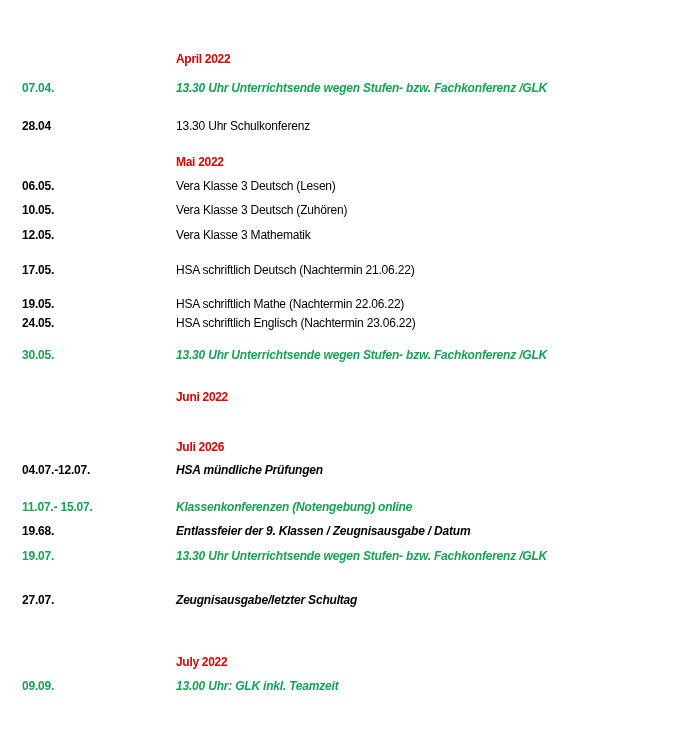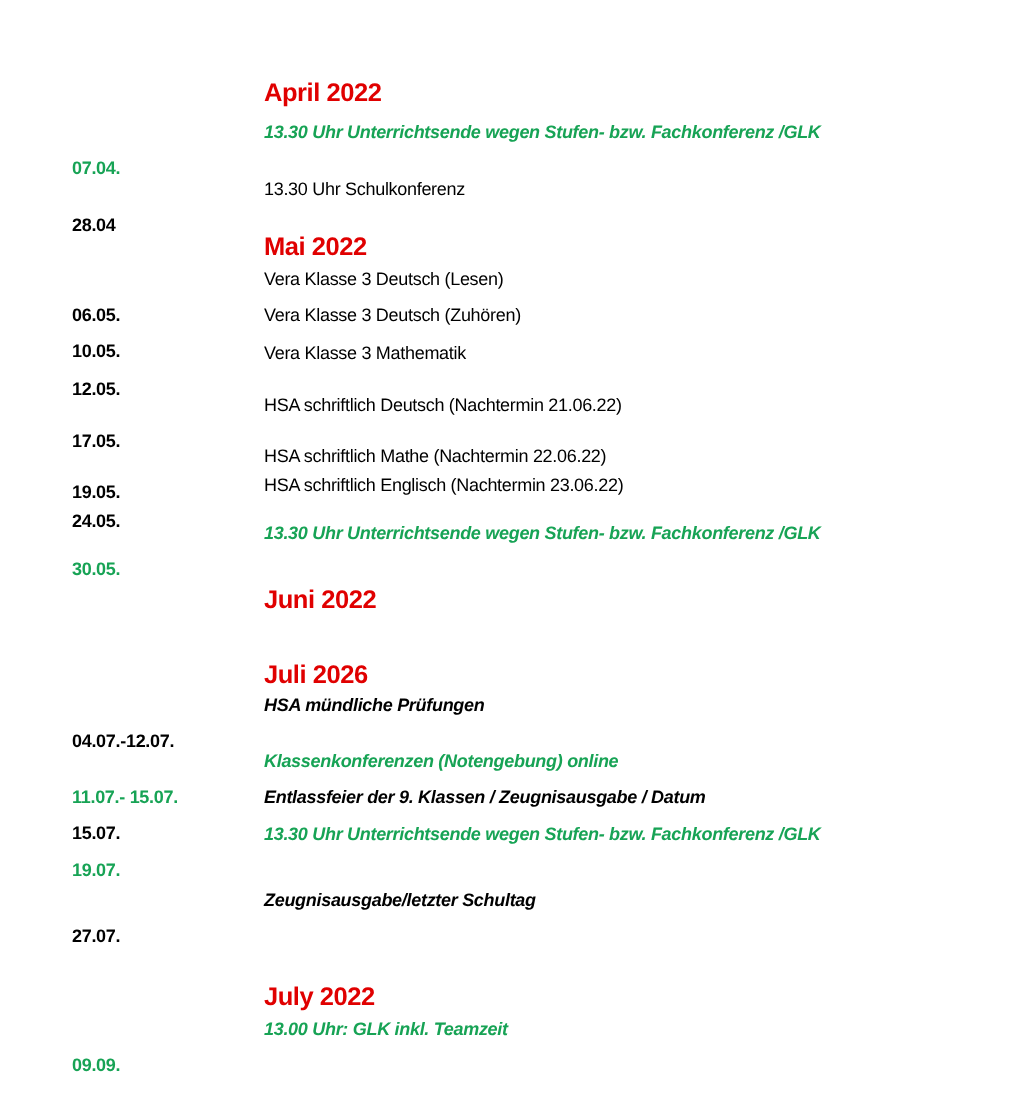--- a/index.html
+++ b/index.html
@@ -11,40 +11,39 @@
       width: 683px;
       height: 733px;
       position: relative;
       overflow: hidden;
       font-family: "Liberation Sans", sans-serif;
       color: #000000;
     }
     .month {
       position: absolute;
       left: 176px;
-      font-size: 17px;
+      font-size: 12px;
       font-weight: bold;
       color: #e00000;
       letter-spacing: -0.3px;
       white-space: nowrap;
     }
     .row {
       position: absolute;
       left: 0;
       width: 683px;
       height: 16px;
       font-size: 12px;
       white-space: nowrap;
       letter-spacing: -0.2px;
     }
     .date {
       position: absolute;
-      left: 48px;
+      left: 22px;
       font-weight: bold;
-      margin-top: 24px;
     }
     .desc {
       position: absolute;
       left: 176px;
     }
     .row.bold .desc { font-weight: bold; font-style: italic; }
     .row.green .date, .row.green .desc { color: #17a355; }
   </style>
 </head>
 <body>
@@ -96,21 +95,21 @@
   <div class="month" style="top:440px">Juli 2026</div>
   <div class="row bold" style="top:463px">
     <span class="date">04.07.-12.07.</span>
     <span class="desc">HSA mündliche Prüfungen</span>
   </div>
   <div class="row green bold" style="top:500px">
     <span class="date">11.07.- 15.07.</span>
     <span class="desc">Klassenkonferenzen (Notengebung) online</span>
   </div>
   <div class="row bold" style="top:524px">
-    <span class="date">15.07.</span>
+    <span class="date">19.68.</span>
     <span class="desc">Entlassfeier der 9. Klassen / Zeugnisausgabe / Datum</span>
   </div>
   <div class="row green bold" style="top:549px">
     <span class="date">19.07.</span>
     <span class="desc">13.30 Uhr Unterrichtsende wegen Stufen- bzw. Fachkonferenz /GLK</span>
   </div>
   <div class="row bold" style="top:593px">
     <span class="date">27.07.</span>
     <span class="desc">Zeugnisausgabe/letzter Schultag</span>
   </div>

